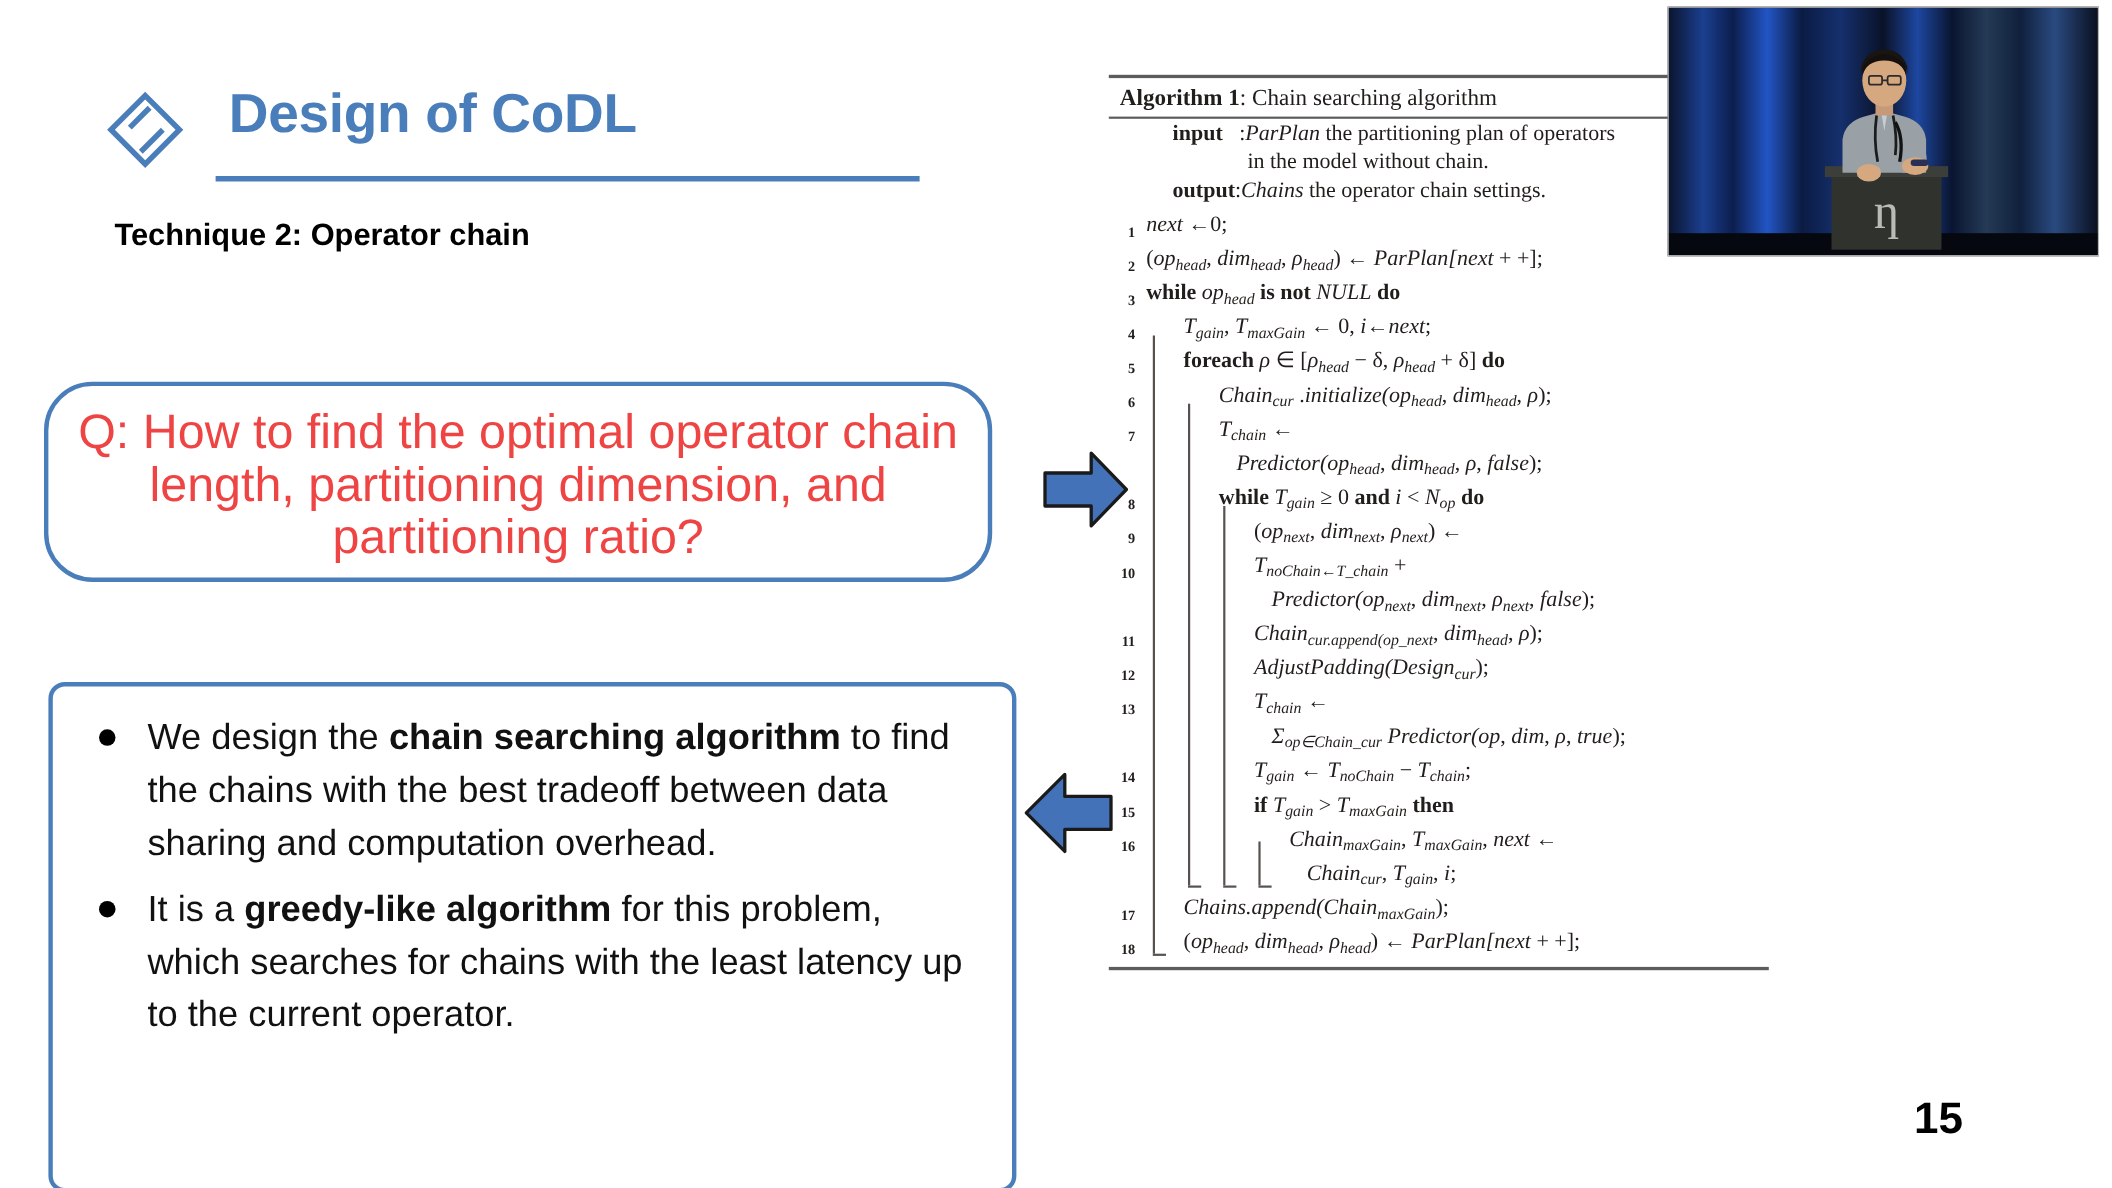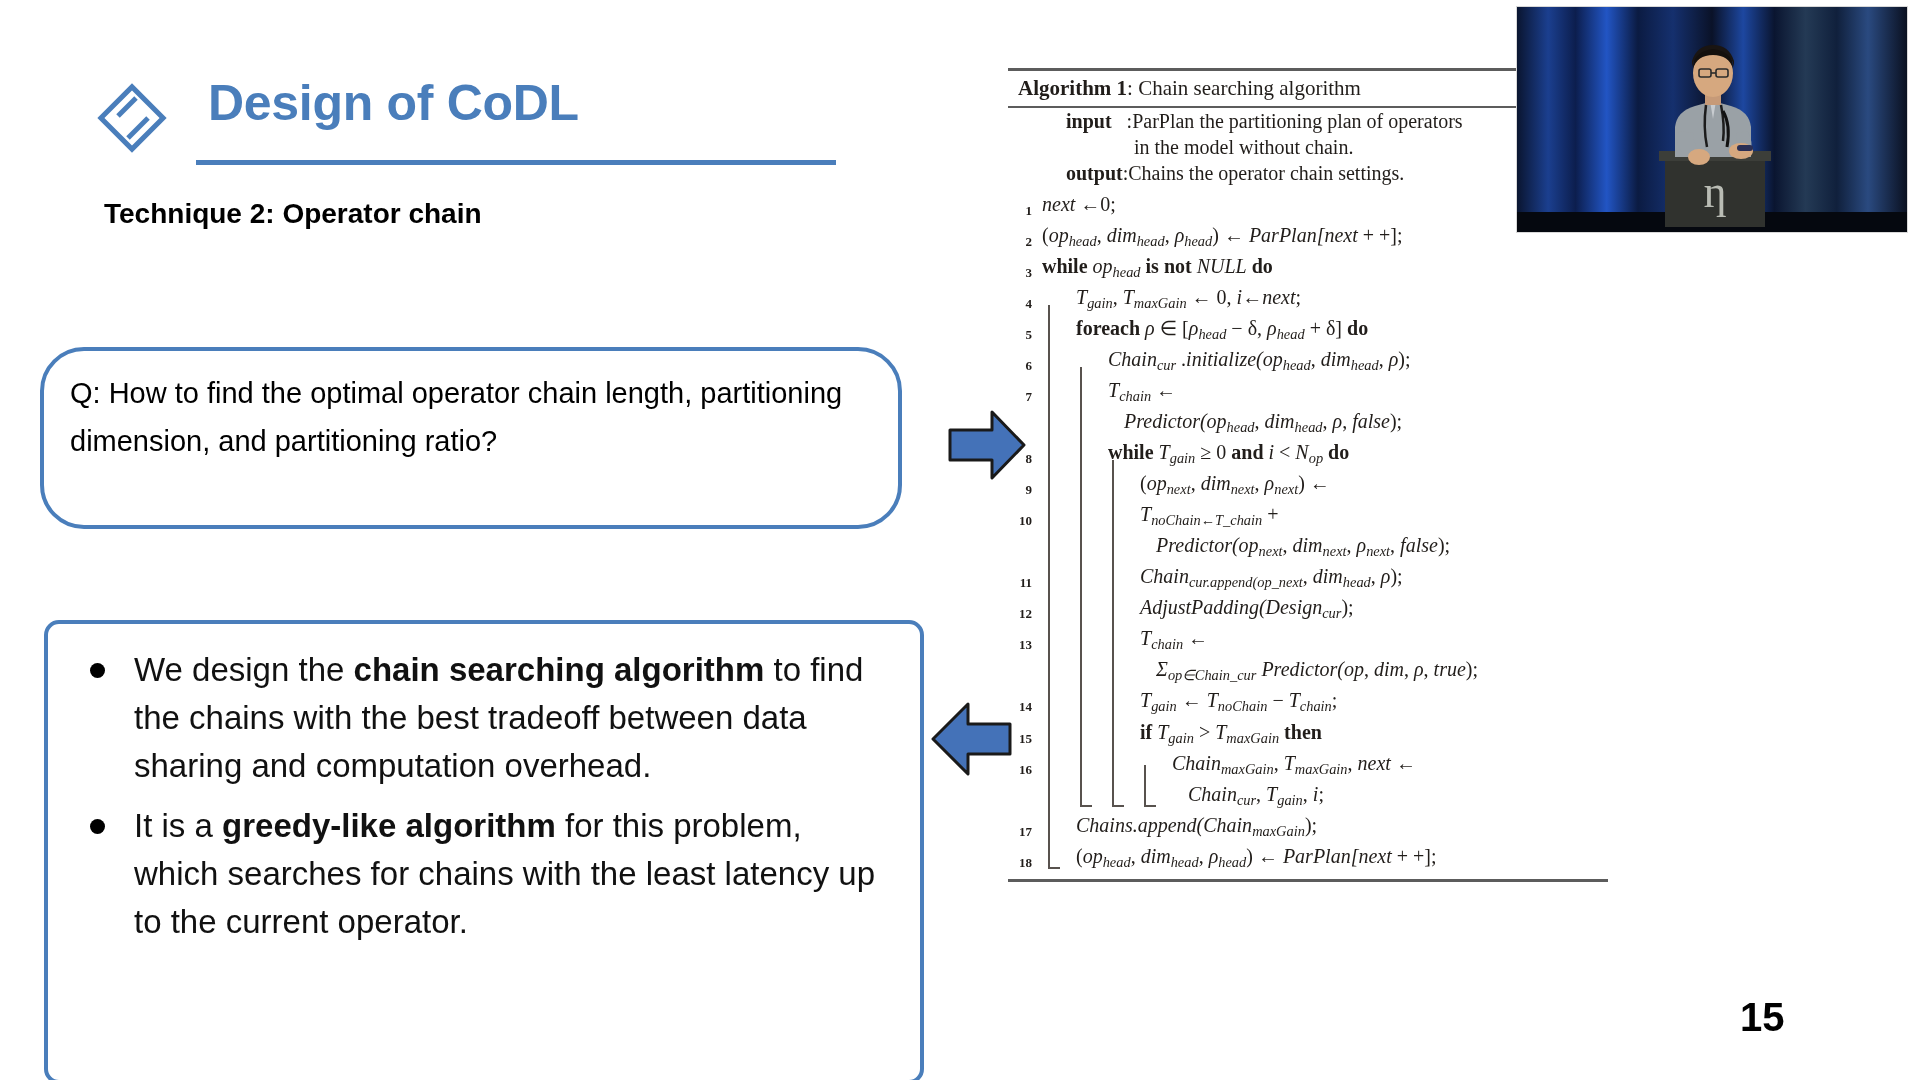--- a/index.html
+++ b/index.html
@@ -74,23 +74,24 @@
     top: 347px;
     width: 862px;
     height: 182px;
     border-radius: 44px;
   }
   #question-text {
     position: absolute;
     left: 26px;
     right: 26px;
     top: 18px;
-    font-size: 29px;
+    text-align: center;
+    font-size: 44px;
     line-height: 48px;
-    color: #000000;
+    color: #ef4444;
   }
   #bullets-box {
     left: 44px;
     top: 620px;
     width: 880px;
     height: 464px;
     border-radius: 15px;
   }
   #bullet-list {
     position: absolute;
@@ -145,21 +146,21 @@
     white-space: nowrap;
   }
   #algo-title b { font-weight: bold; }
   .algo-io {
     font-size: 20px;
     padding-left: 58px;
     line-height: 26px;
     white-space: nowrap;
   }
   .algo-io .kw { font-weight: bold; }
-  .algo-io .it { }
+  .algo-io .it { font-style: italic; }
   #algo-body { position: relative; padding-top: 6px; }
   .algo-line {
     position: relative;
     display: flex;
     align-items: flex-start;
     font-size: 20px;
     line-height: 25px;
     min-height: 25px;
     white-space: nowrap;
   }

